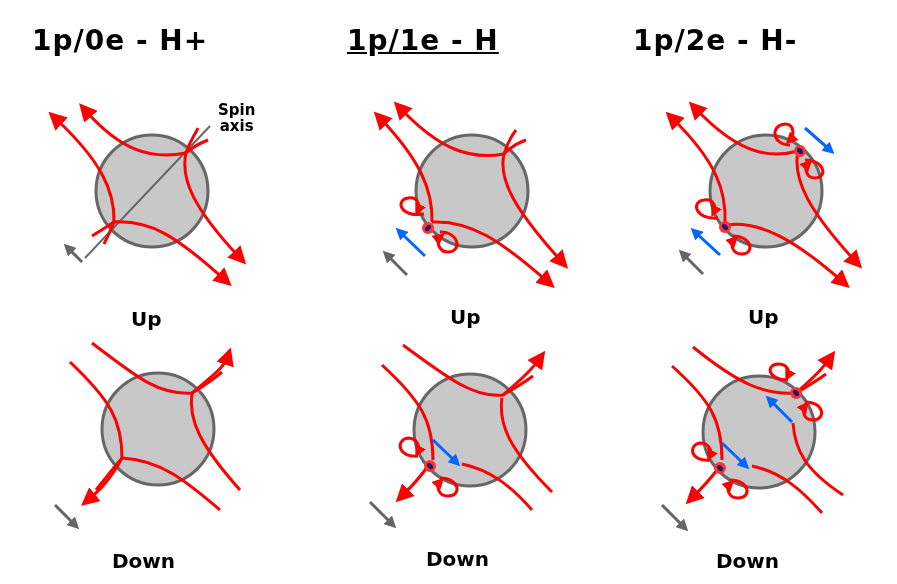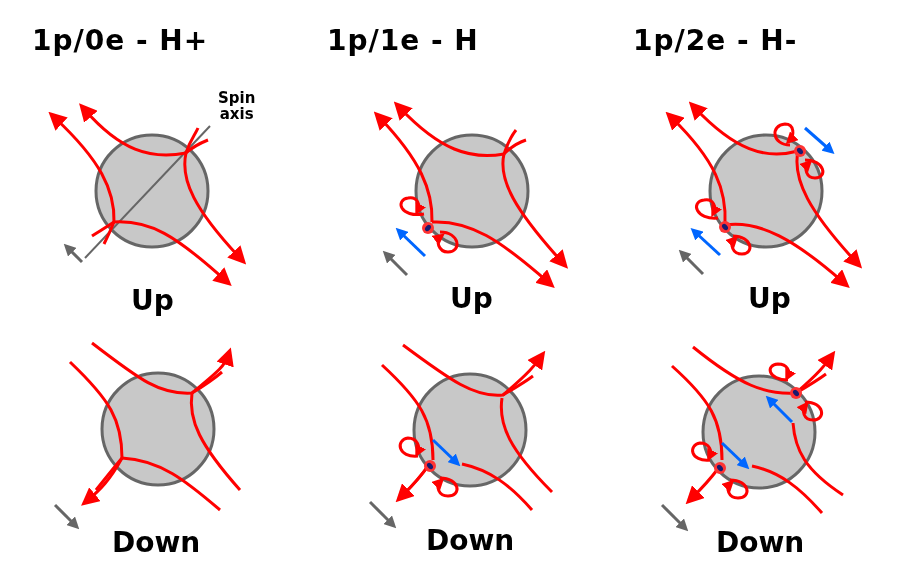--- a/index.html
+++ b/index.html
@@ -1,29 +1,29 @@
 <!DOCTYPE html>
 <html><head>
   <meta charset="utf-8">
   <style>
     html, body { margin: 0; padding: 0; background: #ffffff; }
     body { width: 897px; height: 584px; position: relative; overflow: hidden;
            font-family: "DejaVu Sans", sans-serif; }
     .title { position: absolute; top: 24px; font-weight: bold; font-size: 28px;
              color: #000; letter-spacing: 1px; white-space: nowrap; }
-    .label { position: absolute; font-weight: bold; font-size: 28px; color: #000; white-space: nowrap; }
-    .spin-label { position: absolute; left: 218px; top: 90px; font-weight: bold; font-size: 15px;
+    .label { position: absolute; font-weight: bold; font-size: 20px; color: #000; white-space: nowrap; margin-top: 23px; }
+    .spin-label { position: absolute; left: 218px; top: 102px; font-weight: bold; font-size: 15px;
                   line-height: 16px; color: #000; text-align: center; }
     svg.panel { position: absolute; left: 0; top: 0; }
   </style>
 </head>
 <body>
 
 <div class="title" style="left:32px;">1p/0e - H+</div>
-<div class="title" style="left:327px;">1p/1e - H</div>
+<div class="title" style="left:347px;text-decoration:underline;">1p/1e - H</div>
 <div class="title" style="left:633px;">1p/2e - H-</div>
 
 <div class="spin-label">
   <div>Spin</div>
   <div>axis</div>
 </div>
 
 <div class="label" style="left:131px; top:284px;">Up</div>
 <div class="label" style="left:450px; top:282px;">Up</div>
 <div class="label" style="left:748px; top:282px;">Up</div>

